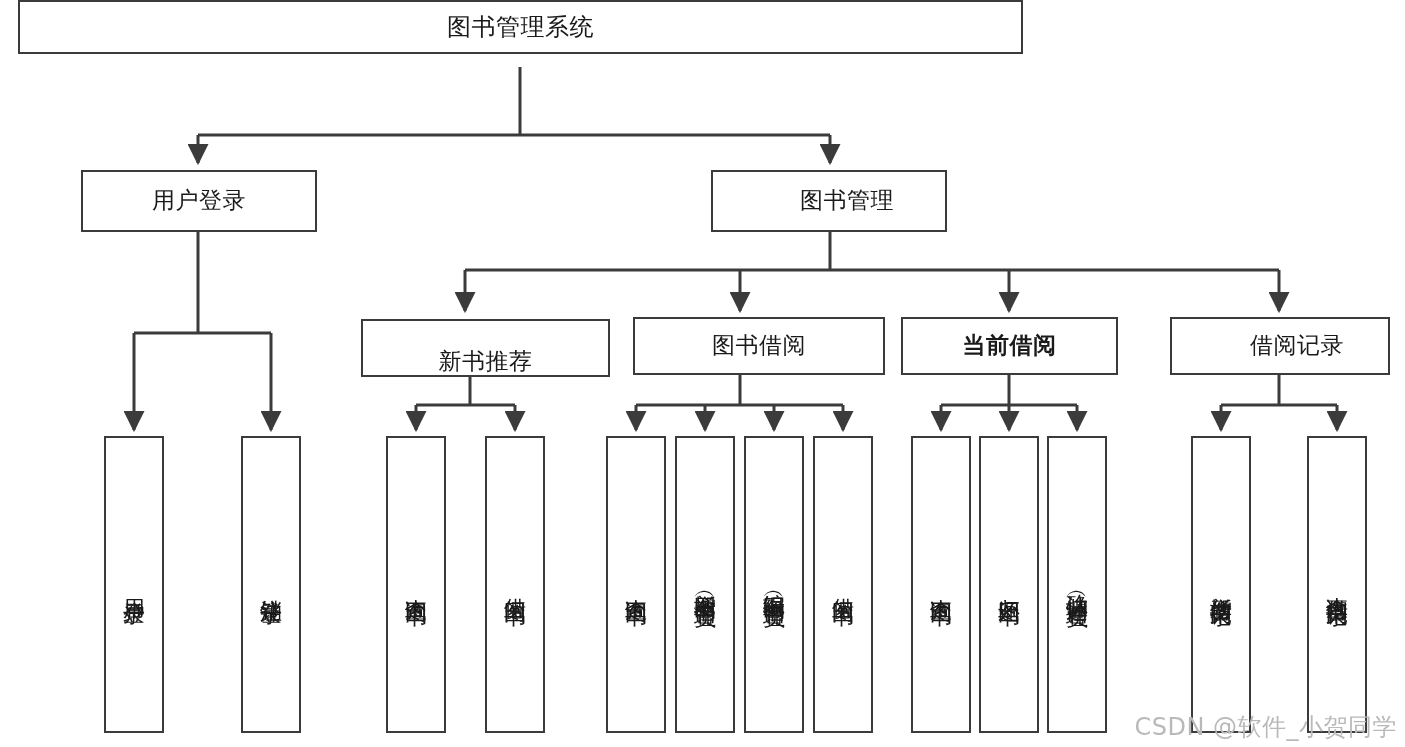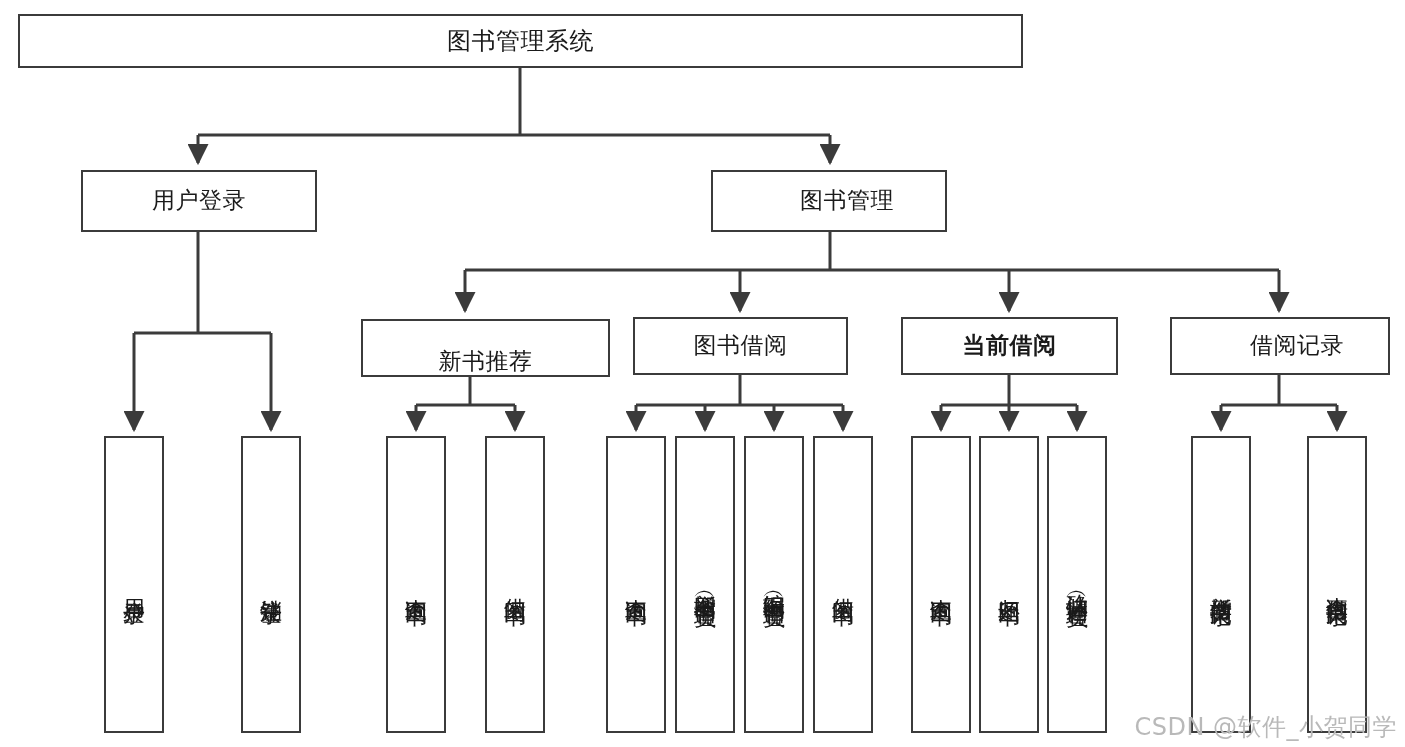--- a/index.html
+++ b/index.html
@@ -116,35 +116,35 @@
       <path d="M 1009 405 L 1009 430" marker-end="url(#arrow)"></path>
       <path d="M 1077 405 L 1077 430" marker-end="url(#arrow)"></path>
 
       <path d="M 1279 375 L 1279 405"></path>
       <path d="M 1221 405 L 1337 405"></path>
       <path d="M 1221 405 L 1221 430" marker-end="url(#arrow)"></path>
       <path d="M 1337 405 L 1337 430" marker-end="url(#arrow)"></path>
     </g>
   </svg>
 
-  <div class="node root" style="left:18px; top:14px; width:1005px; height:54px;">
+  <div class="node root" style="left:18px; top:0; width:1005px; height:54px;">
     <span class="label">图书管理系统</span>
   </div>
 
   <div class="node" style="left:81px; top:170px; width:236px; height:62px;">
     <span class="label">用户登录</span>
   </div>
   <div class="node" style="left:711px; top:170px; width:236px; height:62px;padding-left:36px;">
     <span class="label">图书管理</span>
   </div>
 
   <div class="node" style="left:361px; top:319px; width:249px; height:58px;align-items:flex-end;">
     <span class="label">新书推荐</span>
   </div>
-  <div class="node" style="left:633px; top:317px; width:215px; height:58px;align-items:center;">
+  <div class="node" style="left:633px; top:317px; width:252px; height:58px;align-items:center;">
     <span class="label">图书借阅</span>
   </div>
   <div class="node" style="left:901px; top:317px; width:217px; height:58px;font-weight:bold;">
     <span class="label">当前借阅</span>
   </div>
   <div class="node" style="left:1170px; top:317px; width:220px; height:58px;padding-left:34px;">
     <span class="label">借阅记录</span>
   </div>
 
   <div class="node vertical" style="left:104px; top:436px; width:60px; height:297px;">

